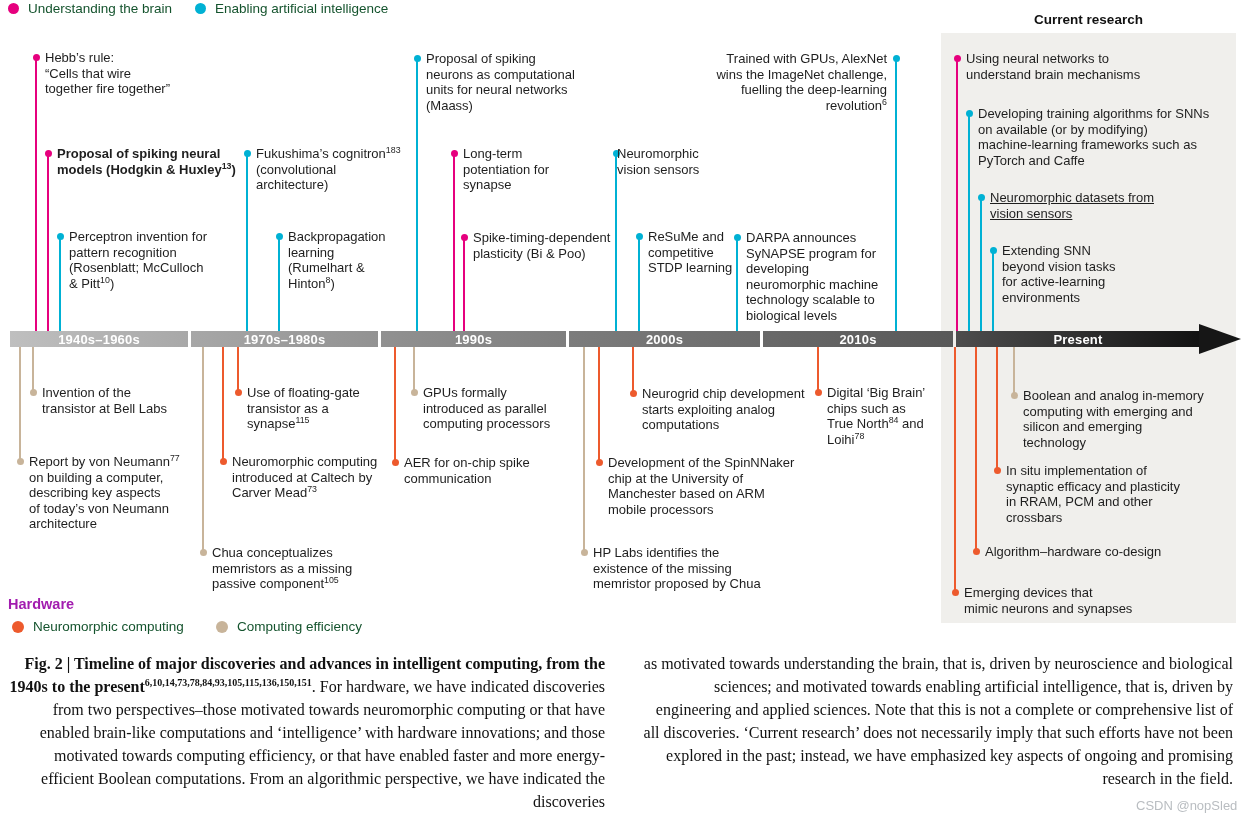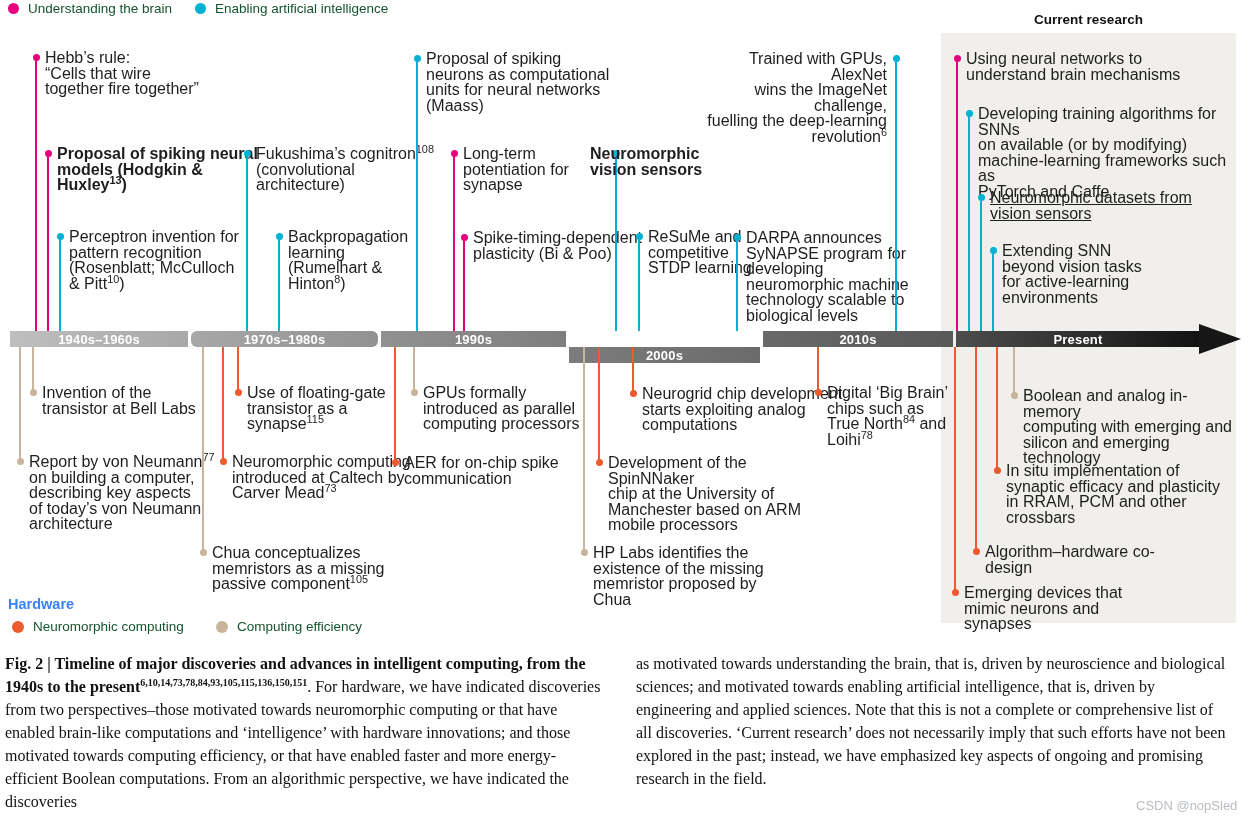--- a/index.html
+++ b/index.html
@@ -3,31 +3,31 @@
 <meta charset="utf-8">
 <style>
   html,body{margin:0;padding:0;background:#fff;}
   .figure{position:relative;width:1250px;height:827px;background:#fff;overflow:hidden;
           font-family:"Liberation Sans",sans-serif;color:#1e1e1e;}
   .panel{position:absolute;background:#f0efec;}
   .legend-item{position:absolute;display:flex;align-items:center;gap:9px;font-size:13.5px;color:#14532d;text-align:center;}
   .legend-dot{width:11px;height:11px;border-radius:50%;flex:0 0 auto;}
   .legend-dot.big{width:12px;height:12px;}
   .panel-title{position:absolute;font-weight:bold;font-size:13.5px;text-align:center;color:#111;}
-  .section-title{position:absolute;font-weight:bold;font-size:14.5px;color:#3b82f6;}
+  .section-title{position:absolute;font-weight:bold;font-size:14.5px;color:#a21caf;}
   .seg{position:absolute;display:flex;align-items:center;justify-content:center;
        color:#fff;font-weight:bold;font-size:13px;letter-spacing:.2px;}
   .arrowhead{position:absolute;width:0;height:0;border-top:15px solid transparent;
              border-bottom:15px solid transparent;border-left:42px solid #161616;}
   .stem{position:absolute;width:2px;}
   .dot{position:absolute;width:7px;height:7px;border-radius:50%;}
-  .evtext{position:absolute;font-size:16px;line-height:15.5px;white-space:pre-line;color:#1e1e1e;}
+  .evtext{position:absolute;font-size:13px;line-height:15.5px;white-space:pre-line;color:#1e1e1e;}
   .evtext sup{font-size:68%;line-height:0;}
   .cap{position:absolute;top:652px;font-family:"Liberation Serif",serif;font-size:16px;
-       line-height:23px;color:#111;text-align:left;}
+       line-height:23px;color:#111;text-align:right;}
   .cap b{font-weight:bold;}
   .cap sup{font-size:10px;line-height:0;font-weight:bold;}
   .watermark{position:absolute;font-size:13px;color:#b9bdc1;}
 </style>
 </head>
 <body>
 
 <div class="figure">
 
   <div class="panel" style="left:941px;top:33px;width:295px;height:590px;"></div>
@@ -38,23 +38,23 @@
   </div>
   <div class="legend-item" style="left:195px;top:1px;">
     <span class="legend-dot" style="background: rgb(0, 177, 212);"></span>
     <span>Enabling artificial intelligence</span>
   </div>
 
   <div class="panel-title" style="left:941px;top:12px;width:295px;">Current research</div>
 
   <div>
       <div class="seg" style="left: 10px; top: 331px; width: 178px; height: 16px; background: linear-gradient(90deg, rgb(191, 191, 191), rgb(168, 168, 168));">1940s–1960s</div>
-      <div class="seg" style="left: 191px; top: 331px; width: 187px; height: 16px; background: linear-gradient(90deg, rgb(167, 167, 167), rgb(146, 146, 146)); border-radius: 6px;">1970s–1980s</div>
+      <div class="seg" style="left: 191px; top: 331px; width: 187px; height: 16px; background: linear-gradient(90deg, rgb(167, 167, 167), rgb(146, 146, 146));">1970s–1980s</div>
       <div class="seg" style="left: 381px; top: 331px; width: 185px; height: 16px; background: linear-gradient(90deg, rgb(145, 145, 145), rgb(126, 126, 126));">1990s</div>
-      <div class="seg" style="left: 569px; top: 331px; width: 191px; height: 16px; background: linear-gradient(90deg, rgb(124, 124, 124), rgb(107, 107, 107)); margin-top: 16px;">2000s</div>
+      <div class="seg" style="left: 569px; top: 331px; width: 191px; height: 16px; background: linear-gradient(90deg, rgb(124, 124, 124), rgb(107, 107, 107));">2000s</div>
       <div class="seg" style="left: 763px; top: 331px; width: 190px; height: 16px; background: linear-gradient(90deg, rgb(105, 105, 105), rgb(88, 88, 88));">2010s</div>
       <div class="seg" style="left: 956px; top: 331px; width: 244px; height: 16px; background: linear-gradient(90deg, rgb(77, 77, 77), rgb(18, 18, 18));">Present</div>
     </div>
   <div class="arrowhead" style="left:1199px;top:324px;"></div>
 
   <div>
       <div>
         <div class="stem" style="left: 35px; top: 57px; height: 274px; background: rgb(230, 0, 126);"></div>
         <div class="dot" style="left: 32.5px; top: 53.5px; background: rgb(230, 0, 126);"></div>
         <div class="evtext" style="top: 50px; width: 180px; left: 45px;">Hebb’s rule:
@@ -71,21 +71,21 @@
         <div class="stem" style="left: 59px; top: 236px; height: 95px; background: rgb(0, 177, 212);"></div>
         <div class="dot" style="left: 56.5px; top: 232.5px; background: rgb(0, 177, 212);"></div>
         <div class="evtext" style="top: 229px; width: 185px; left: 69px;">Perceptron invention for
 pattern recognition
 (Rosenblatt; McCulloch
 &amp; Pitt<sup>10</sup>)</div>
       </div>
       <div>
         <div class="stem" style="left: 246px; top: 153px; height: 178px; background: rgb(0, 177, 212);"></div>
         <div class="dot" style="left: 243.5px; top: 149.5px; background: rgb(0, 177, 212);"></div>
-        <div class="evtext" style="top: 146px; width: 185px; left: 256px;">Fukushima’s cognitron<sup>108</sup>
+        <div class="evtext" style="top: 146px; width: 185px; left: 256px;">Fukushima’s cognitron<sup>183</sup>
 (convolutional
 architecture)</div>
       </div>
       <div>
         <div class="stem" style="left: 278px; top: 236px; height: 95px; background: rgb(0, 177, 212);"></div>
         <div class="dot" style="left: 275.5px; top: 232.5px; background: rgb(0, 177, 212);"></div>
         <div class="evtext" style="top: 229px; width: 140px; left: 288px;">Backpropagation
 learning
 (Rumelhart &amp;
 Hinton<sup>8</sup>)</div>
@@ -107,21 +107,21 @@
       </div>
       <div>
         <div class="stem" style="left: 463px; top: 237px; height: 94px; background: rgb(230, 0, 126);"></div>
         <div class="dot" style="left: 460.5px; top: 233.5px; background: rgb(230, 0, 126);"></div>
         <div class="evtext" style="top: 230px; width: 180px; left: 473px;">Spike-timing-dependent
 plasticity (Bi &amp; Poo)</div>
       </div>
       <div>
         <div class="stem" style="left: 615px; top: 153px; height: 178px; background: rgb(0, 177, 212);"></div>
         <div class="dot" style="left: 612.5px; top: 149.5px; background: rgb(0, 177, 212);"></div>
-        <div class="evtext" style="top: 146px; width: 130px; left: 590px; font-weight: bold;">Neuromorphic
+        <div class="evtext" style="top: 146px; width: 130px; left: 617px;">Neuromorphic
 vision sensors</div>
       </div>
       <div>
         <div class="stem" style="left: 638px; top: 236px; height: 95px; background: rgb(0, 177, 212);"></div>
         <div class="dot" style="left: 635.5px; top: 232.5px; background: rgb(0, 177, 212);"></div>
         <div class="evtext" style="top: 229px; width: 130px; left: 648px;">ReSuMe and
 competitive
 STDP learning</div>
       </div>
       <div>

